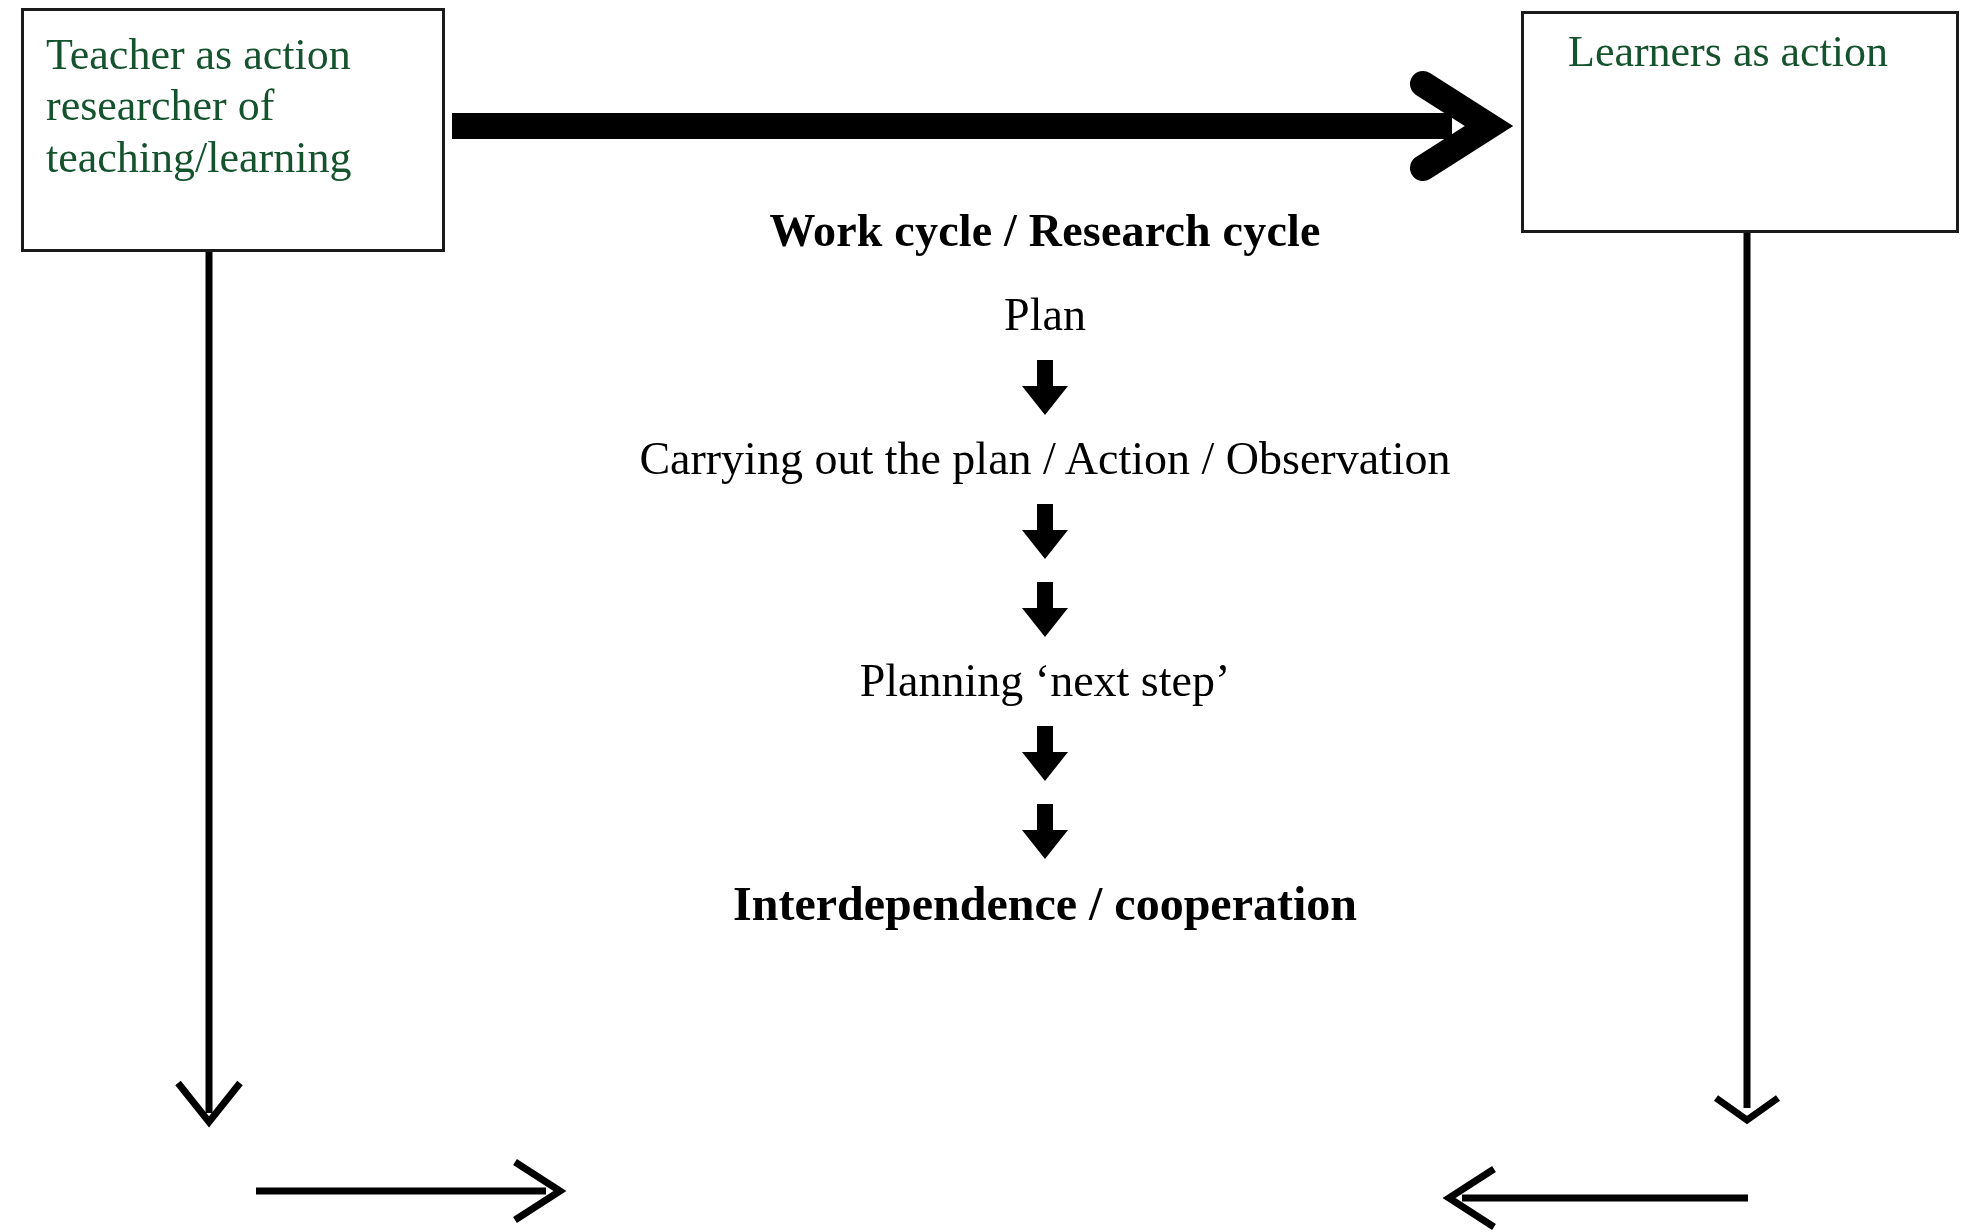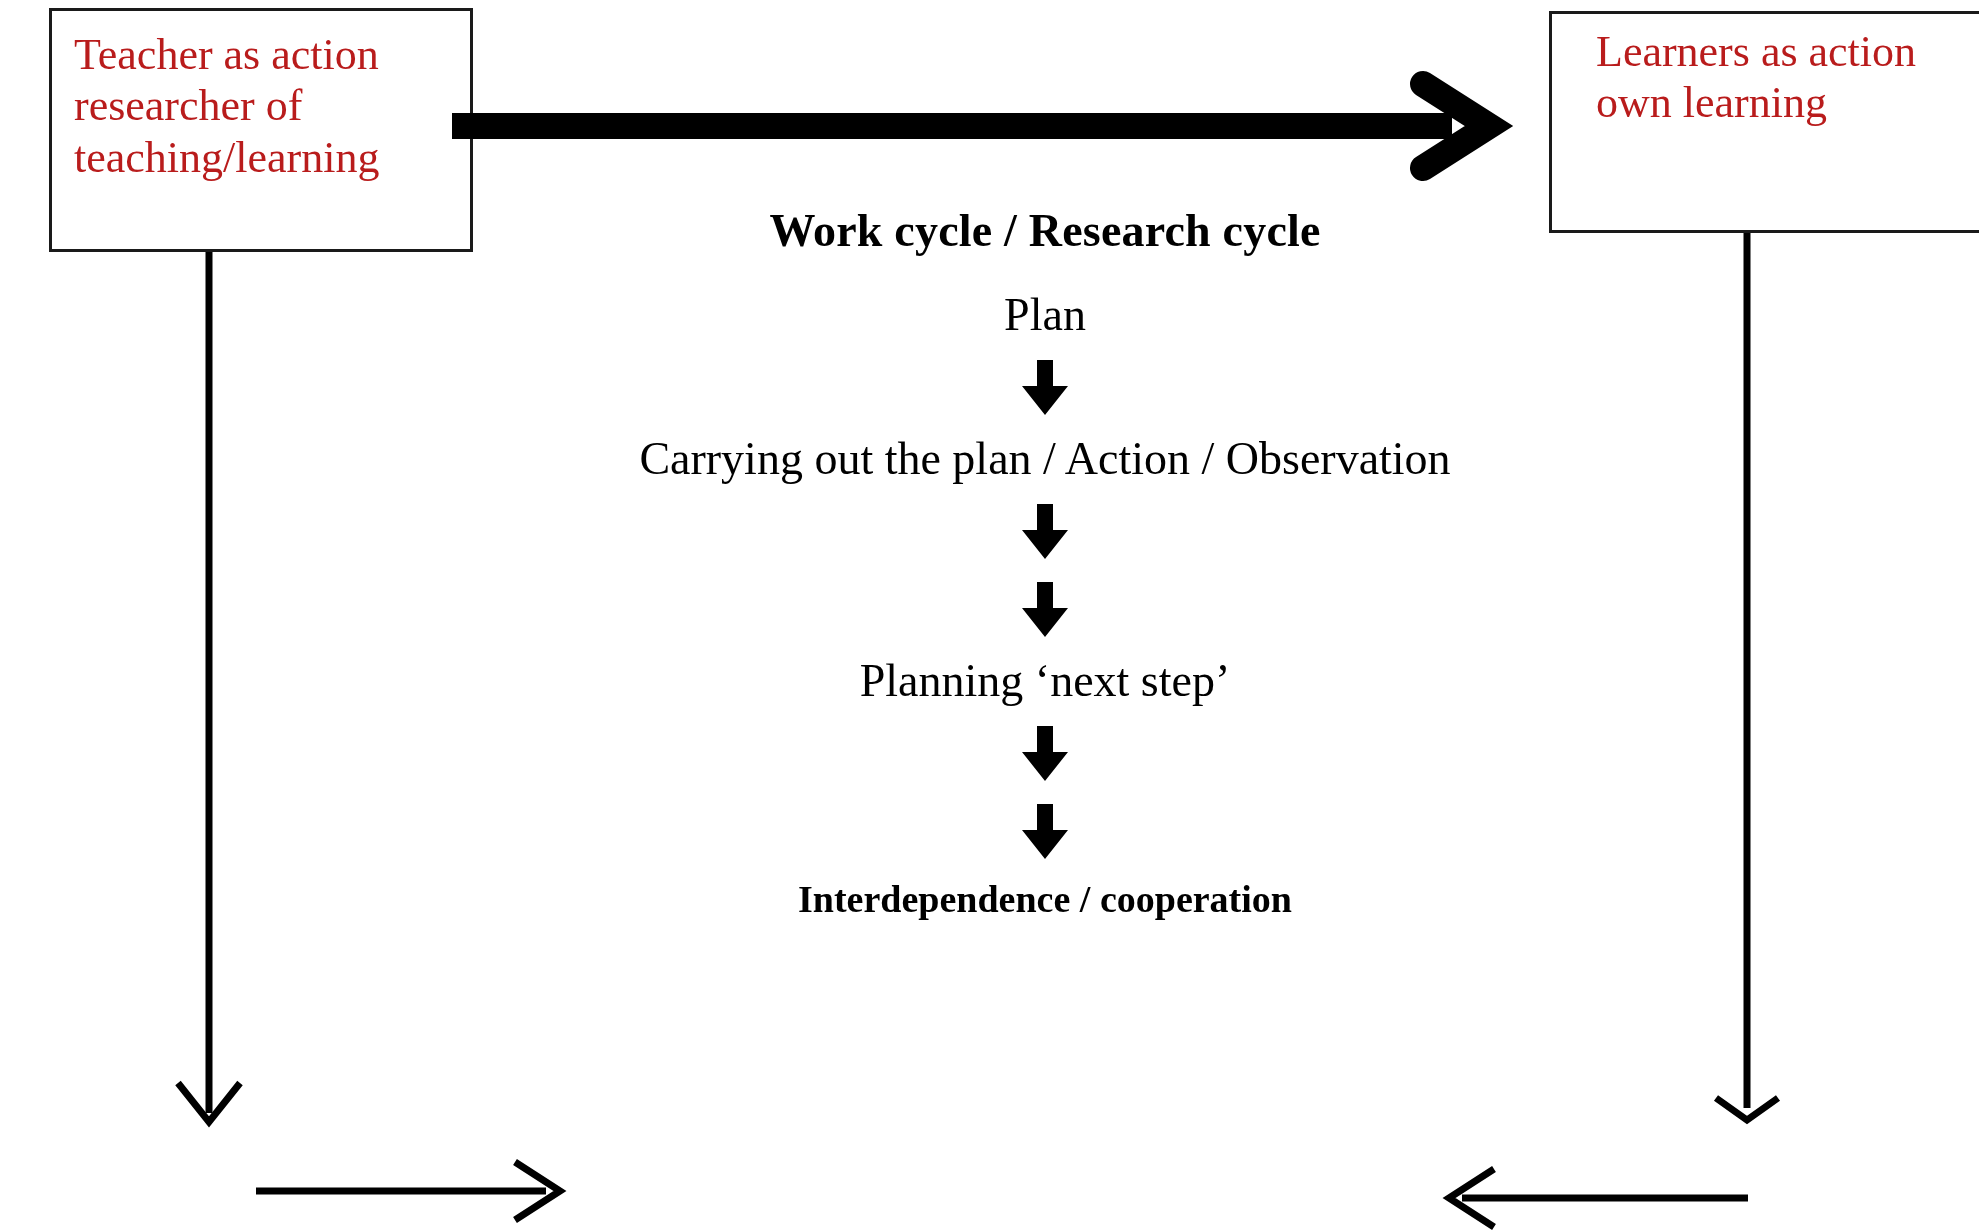--- a/index.html
+++ b/index.html
@@ -21,22 +21,21 @@
   
   .role-box {
     position: absolute;
     box-sizing: border-box;
     border: 3px solid #1a1a1a;
     background: #ffffff;
     padding: 18px 22px 14px 22px;
     font-size: 44px;
     line-height: 1.17;
     font-family: "Liberation Serif", "DejaVu Serif", serif;
-    color: #b91c1c;
-    margin-left: 28px;
+    color: #14532d;
   }
   #box-teacher {
     left: 21px;
     top: 8px;
     width: 424px;
     height: 244px;
   }
   #box-learners {
     left: 1521px;
     top: 11px;
@@ -70,21 +69,21 @@
   }
   .cycle-arrow {
     font-size: 0;
     line-height: 0;
     margin: 22px 0 20px 0;
     height: 56px;
     display: block;
   }
   .cycle-arrow svg { display: inline-block; vertical-align: top; }
   .final-statement {
-    font-size: 38px;
+    font-size: 48px;
     font-weight: bold;
     line-height: 1.0;
     margin: 0;
     white-space: nowrap;
   }
 
   
   #connectors {
     position: absolute;
     left: 0;
@@ -100,21 +99,20 @@
 <div id="canvas">
 
   <div id="box-teacher" class="role-box">
     <div>Teacher as action</div>
     <div>researcher of</div>
     <div>teaching/learning</div>
   </div>
 
   <div id="box-learners" class="role-box">
     <div>Learners as action</div>
-    <div>own learning</div>
   </div>
 
   <svg id="connectors" viewBox="0 0 1979 1232" width="1979" height="1232" xmlns="http://www.w3.org/2000/svg">
 
     <g>
       <line x1="452" y1="126" x2="1452" y2="126" stroke="#000000" stroke-width="26" stroke-linecap="butt"></line>
       <path d="M 1423 84 L 1489 126 L 1423 168" fill="none" stroke="#000000" stroke-width="26" stroke-linecap="round" stroke-linejoin="miter"></path>
     </g>
 
     <g>

